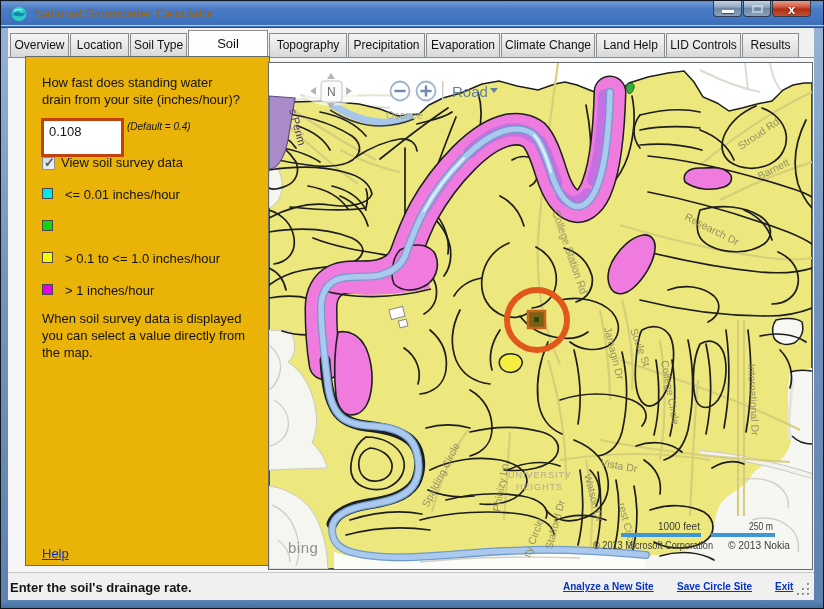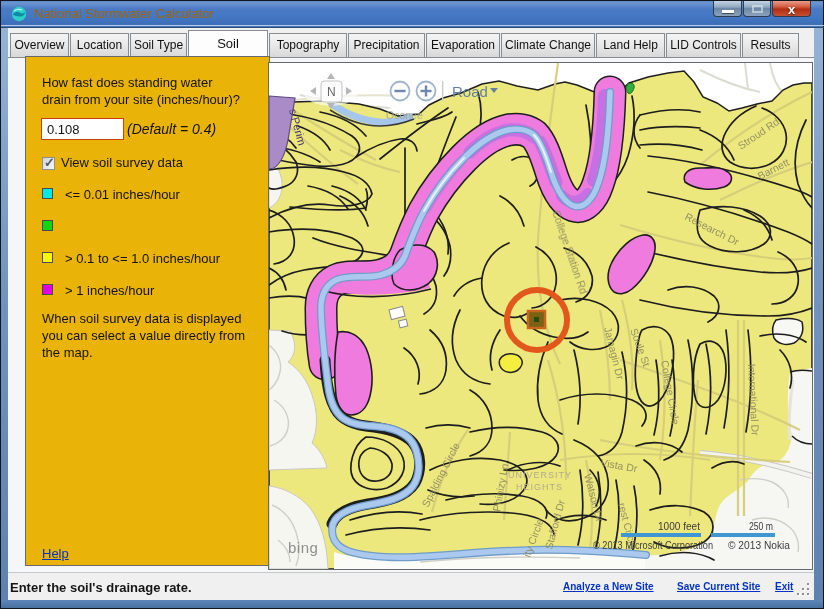--- a/index.html
+++ b/index.html
@@ -43,23 +43,23 @@
   text-align:center; line-height:23px; }
 #tabsel { position:absolute; top:2px; height:28px; background:#fdfdfd;
   border:1px solid #898c8f; border-bottom:none; font-size:13px; color:#111;
   text-align:center; line-height:26px; z-index:3;}
 #tabline { position:absolute; left:0px; top:29px; width:806px; height:1px; background:#898c8f; z-index:1;}
 #page { position:absolute; left:0px; top:30px; width:806px; height:514px; background:#f4f6f8; }
 
 #lpanel { position:absolute; left:5px; top:28px; width:245px; height:510px;
   background:#eab308; border:1px solid #666a6e; font-size:13px; color:#121212; z-index:4;margin-left:12px;}
 #lpanel .q { position:absolute; left:16px; top:17px; line-height:17px; }
-#input1 { position:absolute; left:15px; top:61px; width:83px; height:22px; background:#fff;
-  border:1px solid #c2410c; font-size:13px; padding-left:5px; line-height:21px;}
-#def1 { position:absolute; left:101px; top:64px; font-style:italic; font-size:14px; }
+#input1 { position:absolute; left:15px; top:61px; width:83px; height:39px; background:#fff;
+  border:3px solid #c2410c; font-size:13px; padding-left:5px; line-height:21px;}
+#def1 { position:absolute; left:101px; top:64px; font-style:italic; font-size:10px; }
 #cb { position:absolute; left:16px; top:100px; width:13px; height:13px; background:linear-gradient(135deg,#cdd5dc,#f5f8fa); border:1px solid #8e9094; }
 #cb .mark { position:absolute; left:1px; top:-3px; color:#5a5666; font-size:13px; font-weight:bold;}
 #cblab { position:absolute; left:35px; top:98px; }
 .lg { position:absolute; left:16px; width:11px; height:11px; border:1px solid #4a4a4a; }
 .lgt { position:absolute; left:39px; }
 #para { position:absolute; left:16px; top:253px; line-height:17px; }
 #help { position:absolute; left:16px; top:489px; color:#0433c4; text-decoration:underline; }
 
 #mpanel { position:absolute; left:260px; top:34px; width:545px; height:508px;
   background:#fff; border:1px solid #666a6e; z-index:4;}
@@ -374,21 +374,21 @@
 <text x="593" y="549" textLength="120" lengthAdjust="spacingAndGlyphs">© 2013 Microsoft Corporation</text>
 <text x="728" y="549" textLength="62" lengthAdjust="spacingAndGlyphs">© 2013 Nokia</text>
 </g>
 <text x="288" y="553" font-size="15" fill="#8e8e8e" letter-spacing="0.5">bing</text>
 </svg>
 
     </div>
     <div id="sbar">
       <div class="msg">Enter the soil's drainage rate.</div>
       <a id="lnk1" href="#">Analyze a New Site</a>
-      <a id="lnk2" href="#">Save Current Site</a>
+      <a id="lnk2" href="#">Save Circle Site</a>
       <a id="lnk3" href="#">Exit</a>
       <svg id="grip" viewBox="0 0 16 16">
         <g fill="#fdfdfd">
             <rect x="12.8" y="2.8" width="2.4" height="2.4"></rect>
             <rect x="12.8" y="7.8" width="2.4" height="2.4"></rect>
             <rect x="12.8" y="12.8" width="2.4" height="2.4"></rect>
             <rect x="7.8" y="7.8" width="2.4" height="2.4"></rect>
             <rect x="7.8" y="12.8" width="2.4" height="2.4"></rect>
             <rect x="2.8" y="12.8" width="2.4" height="2.4"></rect>
           </g>

